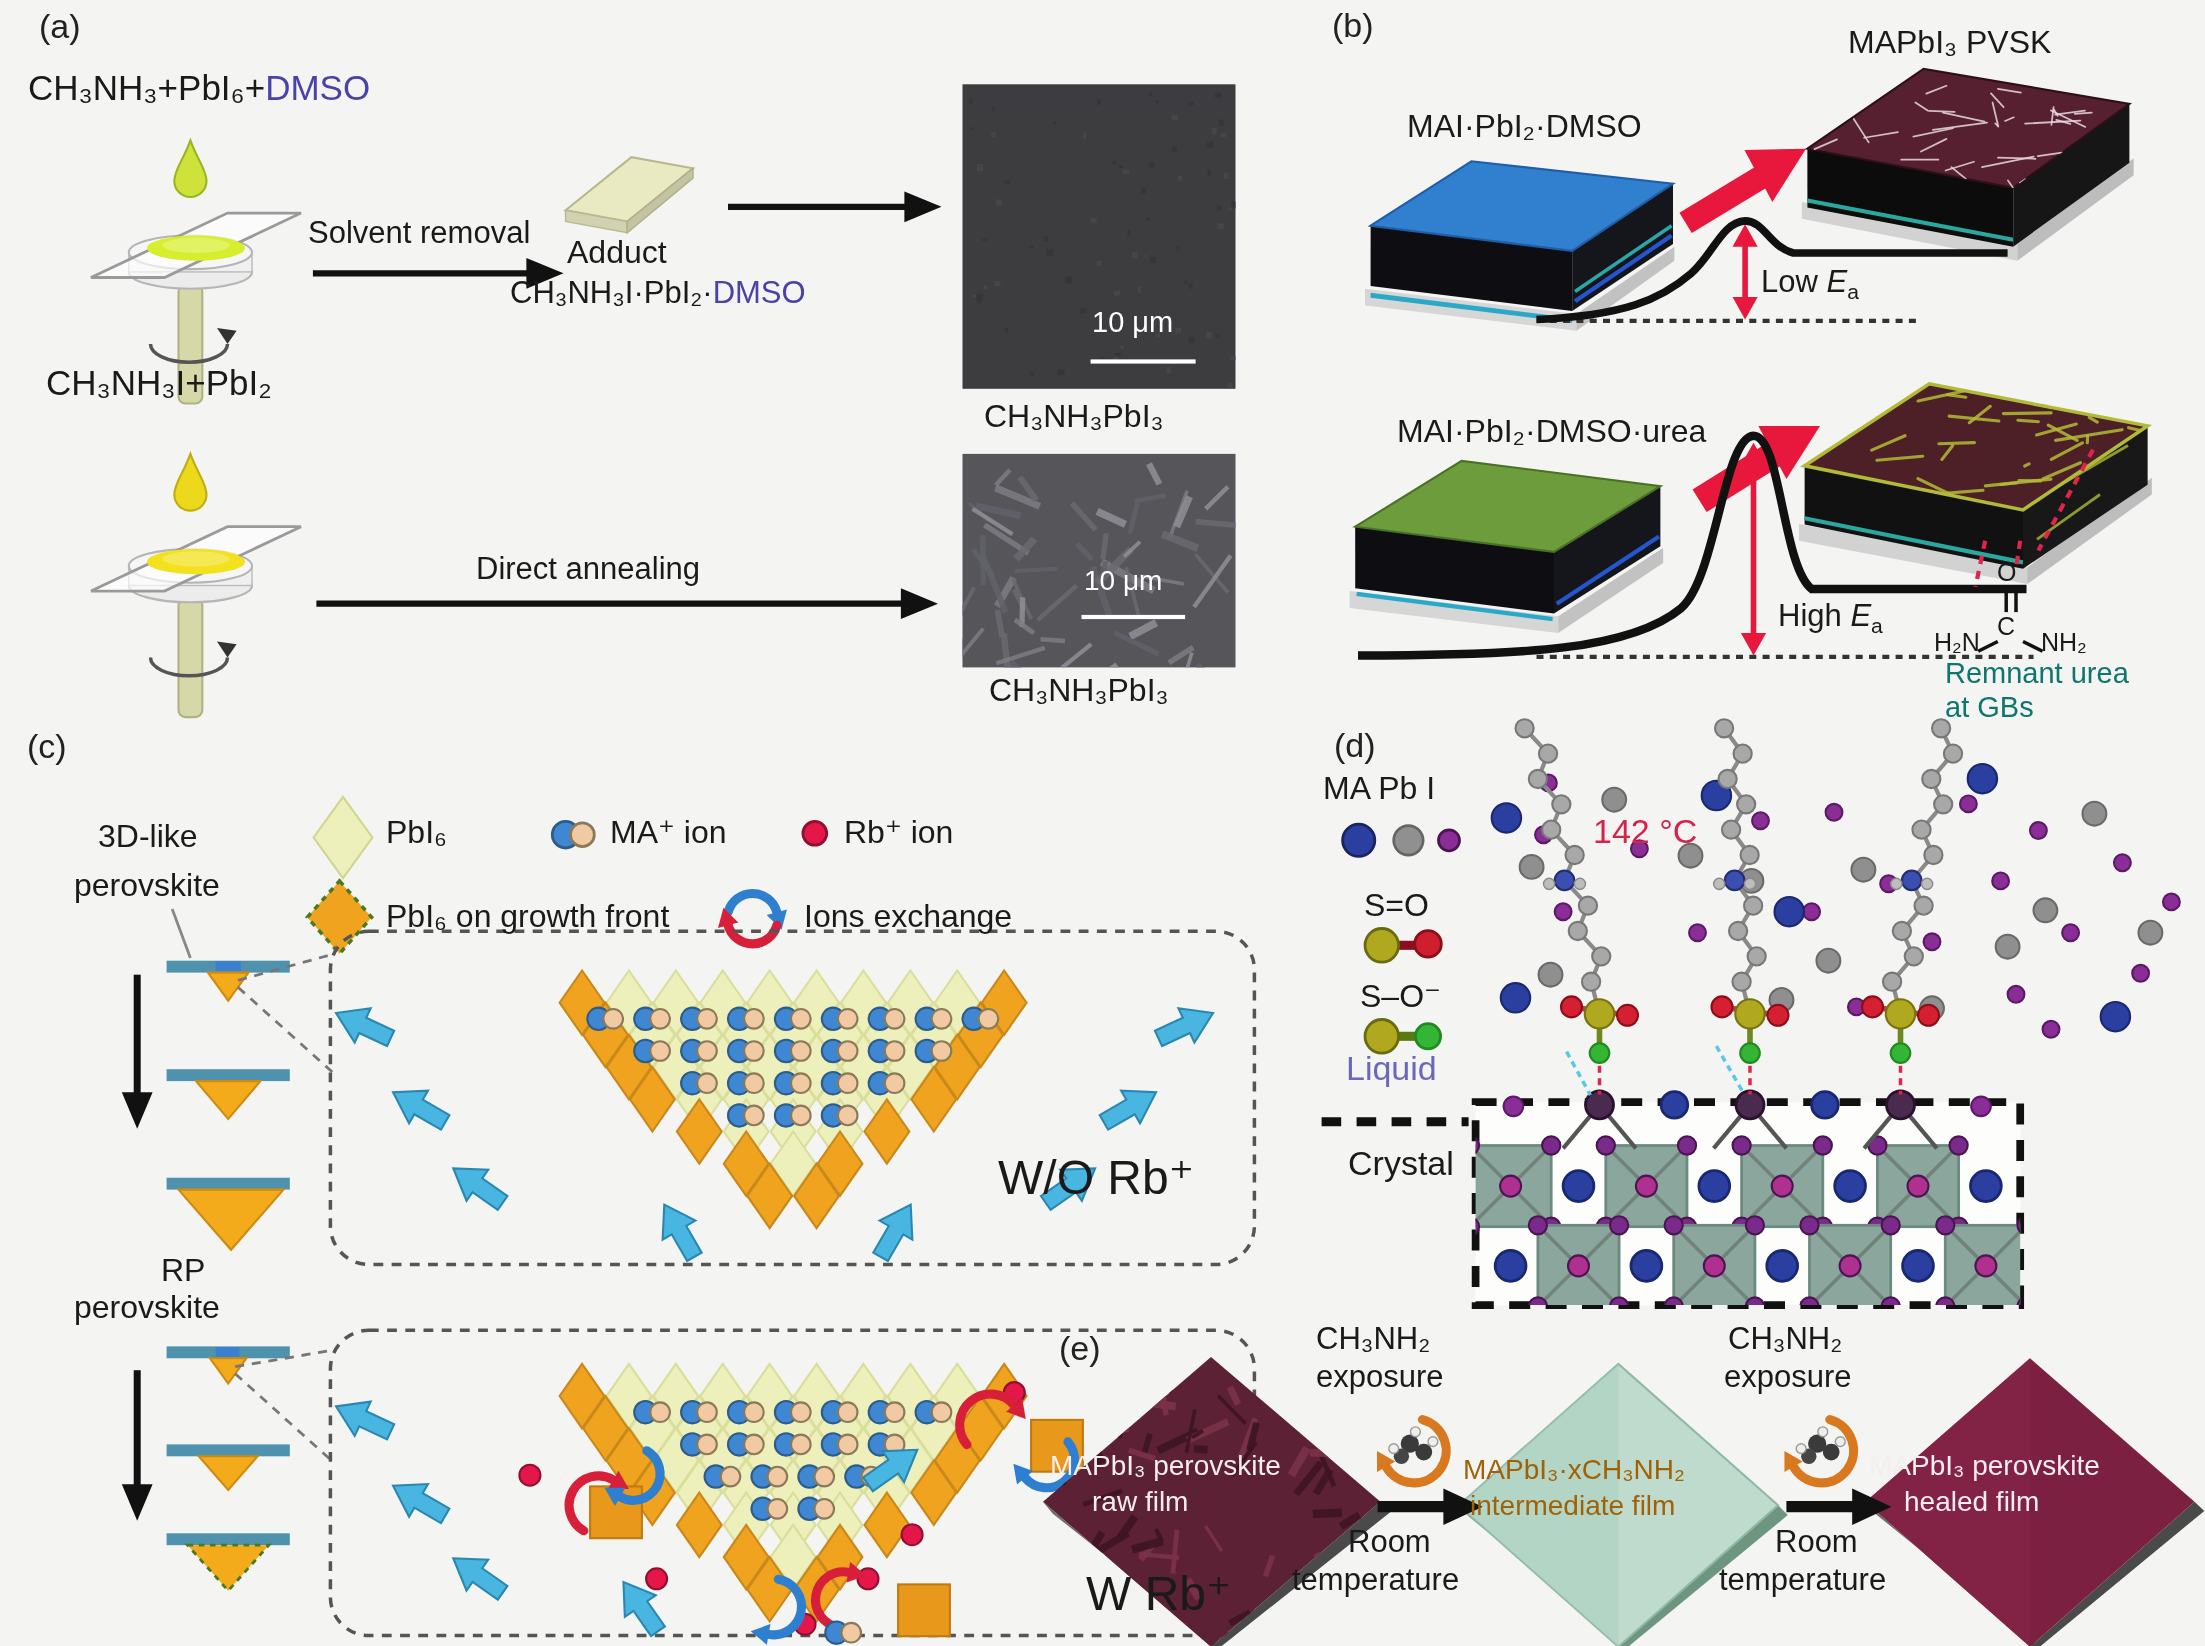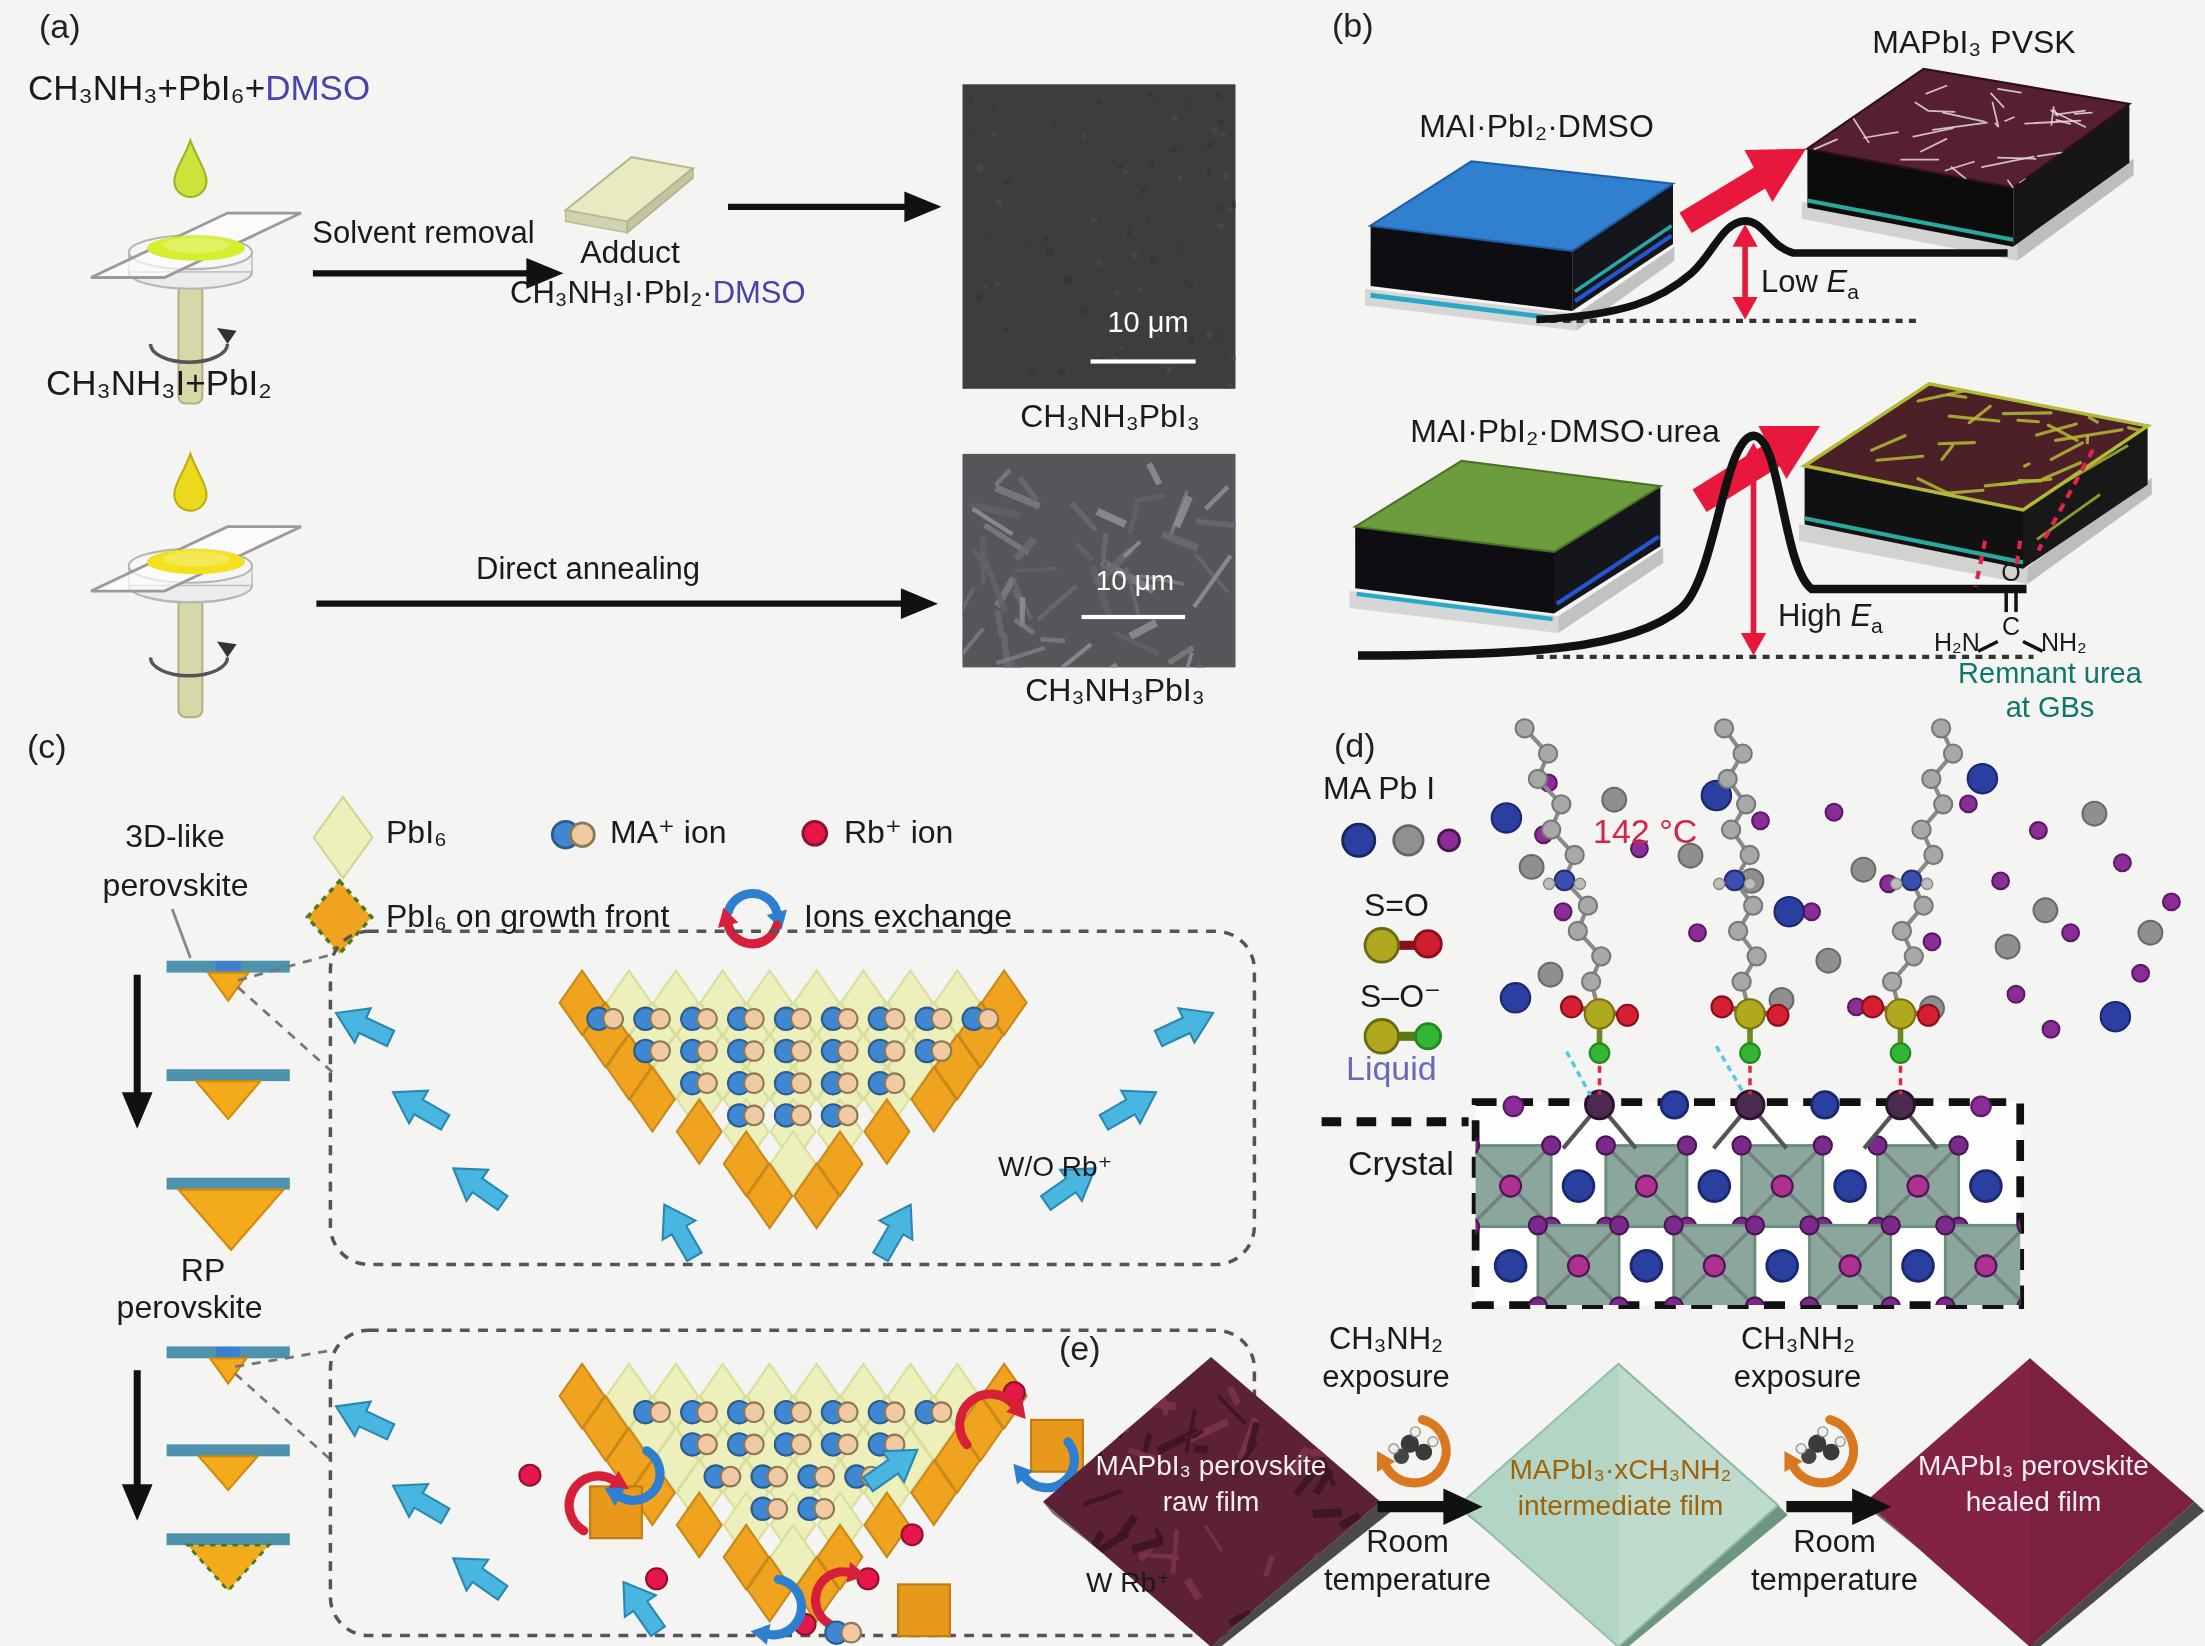--- a/index.html
+++ b/index.html
@@ -1,22 +1,22 @@
 <!DOCTYPE html>
 <html style="font-size:11.2px"><head>
 <meta charset="utf-8">
 <style>
   html,body{margin:0;padding:0;background:#f4f4f2;}
   #canvas{position:relative;width:2205px;height:1647px;background:#f4f4f2;overflow:hidden;
           font-family:"Liberation Sans","DejaVu Sans",sans-serif;color:#1a1a1a;}
   #art{position:absolute;left:0;top:0;}
   .t{position:absolute;white-space:nowrap;line-height:1.08;}
-  .c{text-align:center;}
+  .c{text-align:left;}
   .fs50{font-size:35px;} .fs48{font-size:34px;} .fs46{font-size:32px;} .fs44{font-size:31px;}
-  .fs42{font-size:29px;} .fs40{font-size:28px;} .fs36{font-size:25px;} .fs52{font-size:28px;}
+  .fs42{font-size:29px;} .fs40{font-size:28px;} .fs36{font-size:25px;} .fs52{font-size:48px;}
   .tag{font-size:34px;color:#222;}
   .dmso{color:#4942a8;margin-top:41px;}
   .white{color:#f5eef0;}
   .mint{color:#a16207;}
   .crimson{color:#0f766e;}
   .tempred{color:#d6234a;}
   .purple{color:#6a69b8;}
   .it{font-style:italic;}
   sub{font-size:0.68em;}
 </style>

